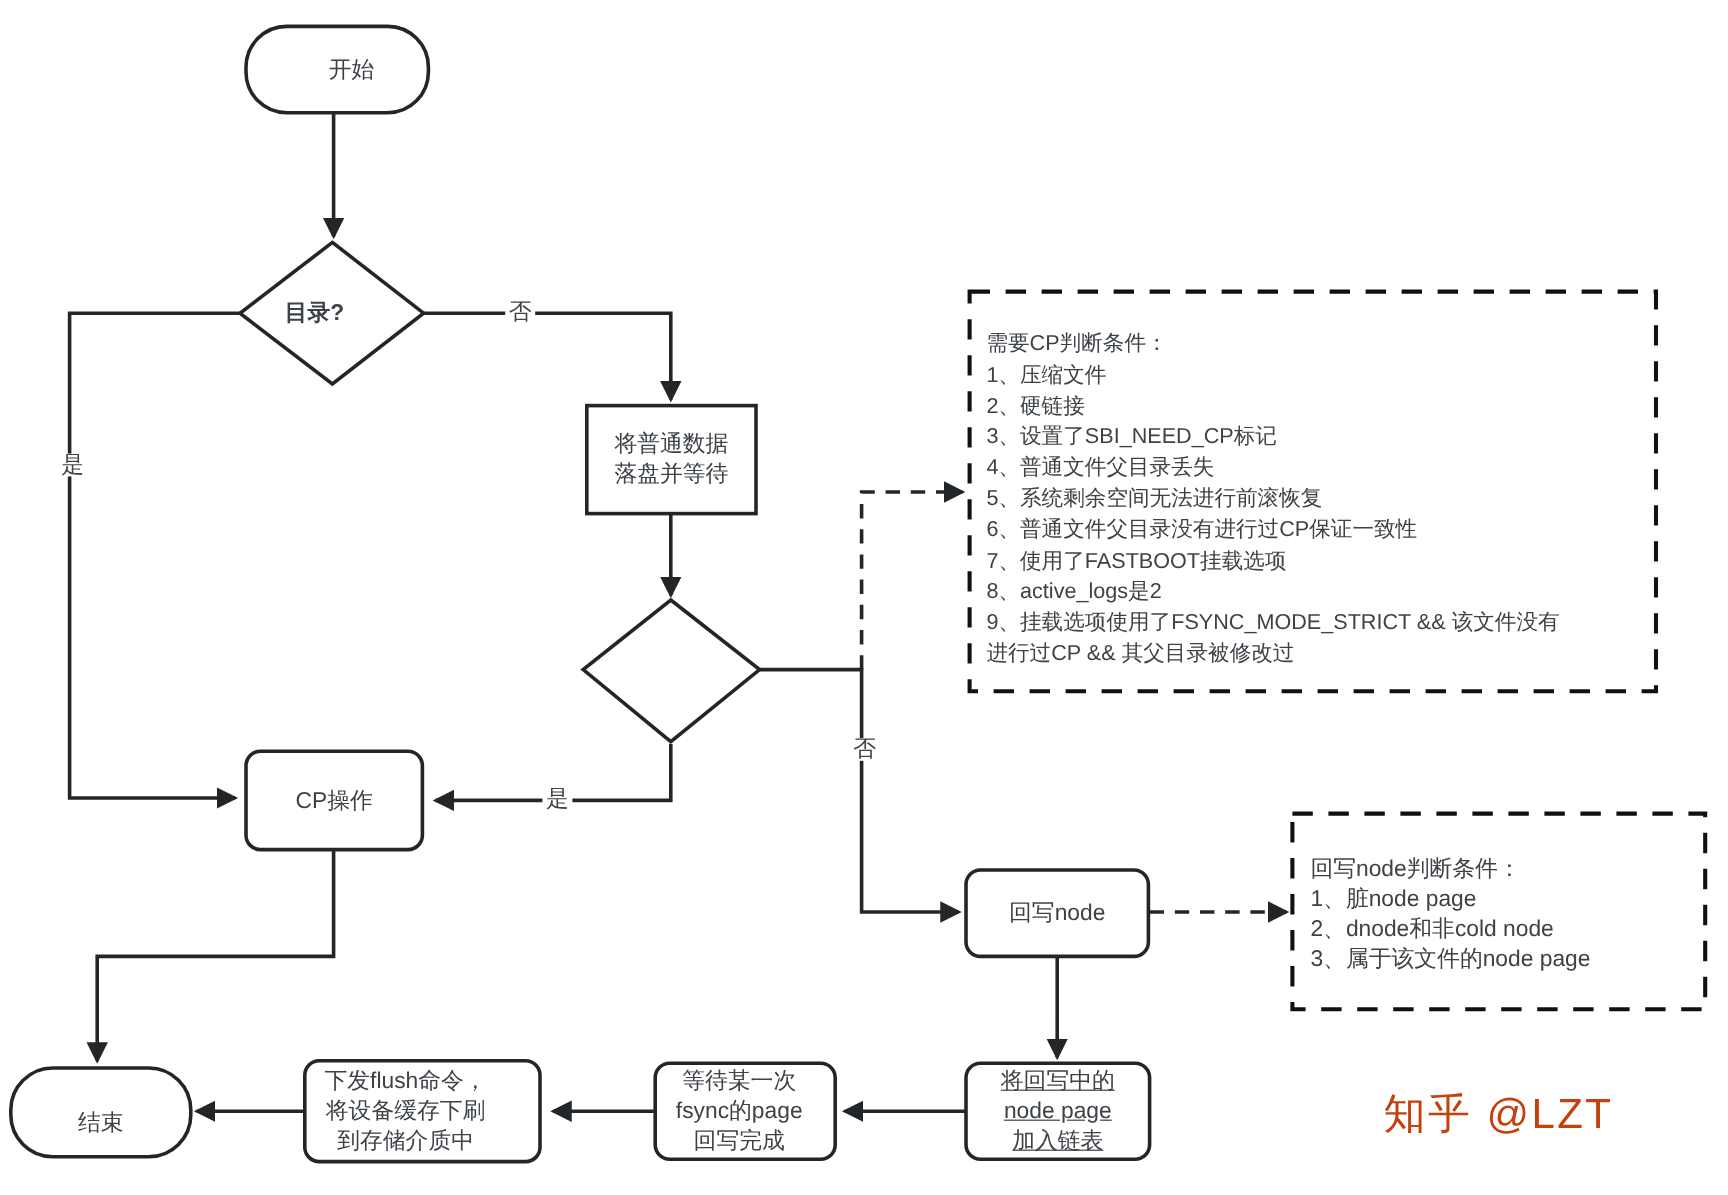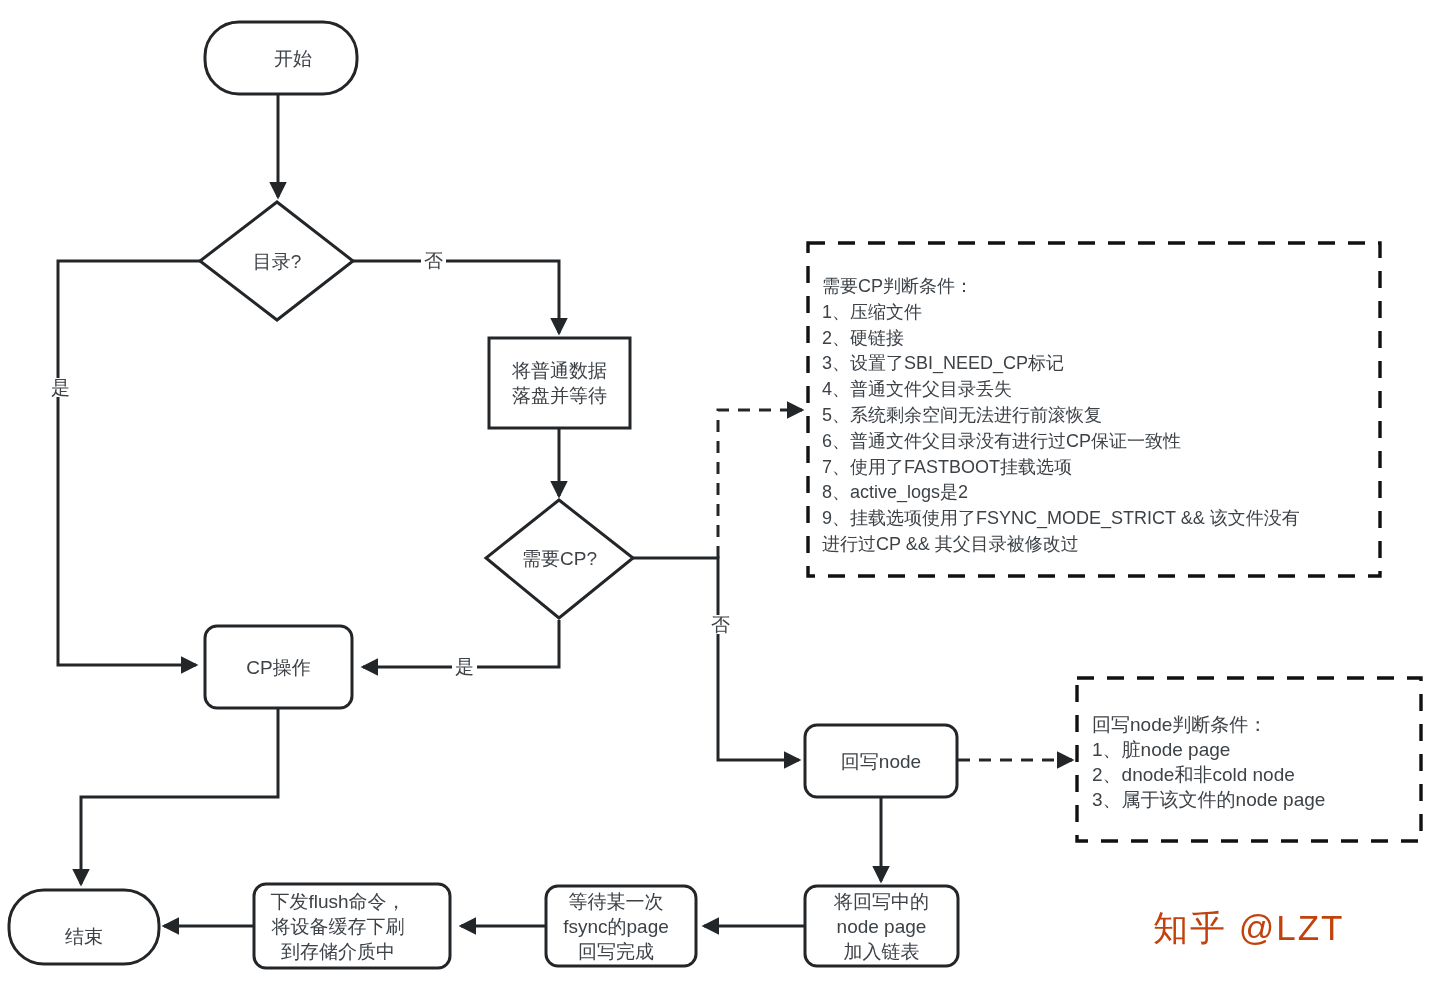--- a/index.html
+++ b/index.html
@@ -145,32 +145,31 @@
     <rect class="node-shape" x="254" y="884" width="196" height="84" rx="12" ry="12"></rect>
 
     <rect class="node-shape" x="9" y="890" width="150" height="74" rx="35" ry="35"></rect>
 
     <rect class="dashed-box" x="808" y="243" width="572" height="333"></rect>
     <rect class="dashed-box" x="1077" y="678" width="344" height="163"></rect>
   </svg>
 
   <div class="node-label" style="left:205px; top:22px; width:176px; height:72px;">开始</div>
 
-  <div class="node-label" style="left:200px; top:231px; width:154px; height:60px;">目录?</div>
+  <div class="node-label" style="left:185px; top:231px; width:154px; height:60px;font-weight:bold;">目录?</div>
 
   <div class="node-label" style="left:489px; top:338px; width:141px; height:90px;">将普通数据
 落盘并等待</div>
 
-  <div class="node-label" style="left:486px; top:528px; width:147px; height:60px;">需要CP?</div>
 
   <div class="node-label" style="left:205px; top:626px; width:147px; height:82px;">CP操作</div>
 
   <div class="node-label" style="left:805px; top:725px; width:152px; height:72px;">回写node</div>
 
-  <div class="node-label" style="left:805px; top:886px; width:153px; height:80px;">将回写中的
+  <div class="node-label" style="left:805px; top:886px; width:153px; height:80px;text-decoration:underline;">将回写中的
 node page
 加入链表</div>
 
   <div class="node-label" style="left:546px; top:886px; width:140px; height:80px;">等待某一次
 fsync的page
 回写完成</div>
 
   <div class="node-label" style="left:254px; top:884px; width:168px; height:84px;">下发flush命令，
 将设备缓存下刷
 到存储介质中</div>

